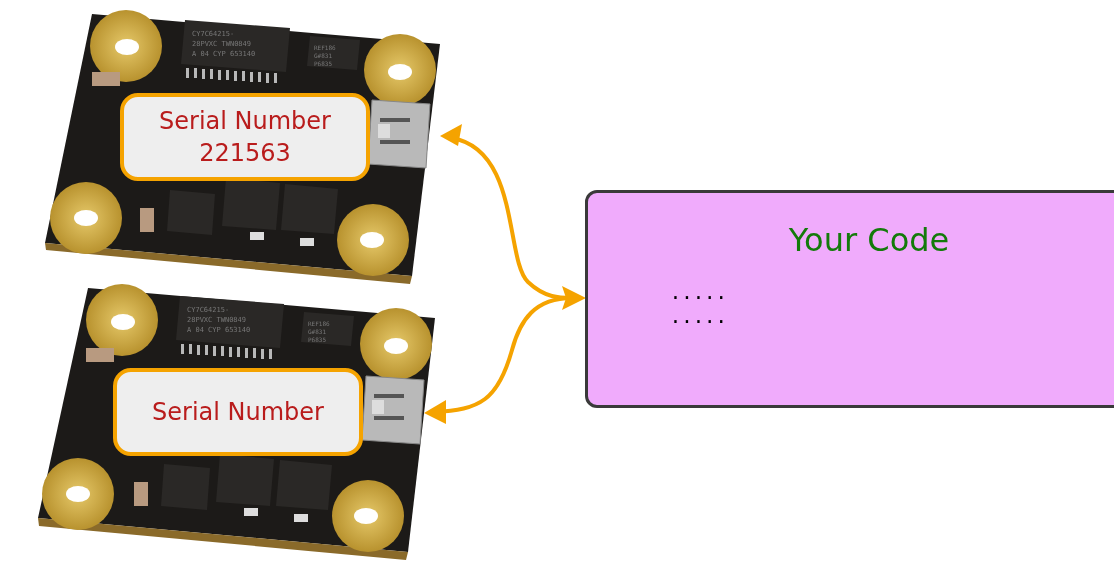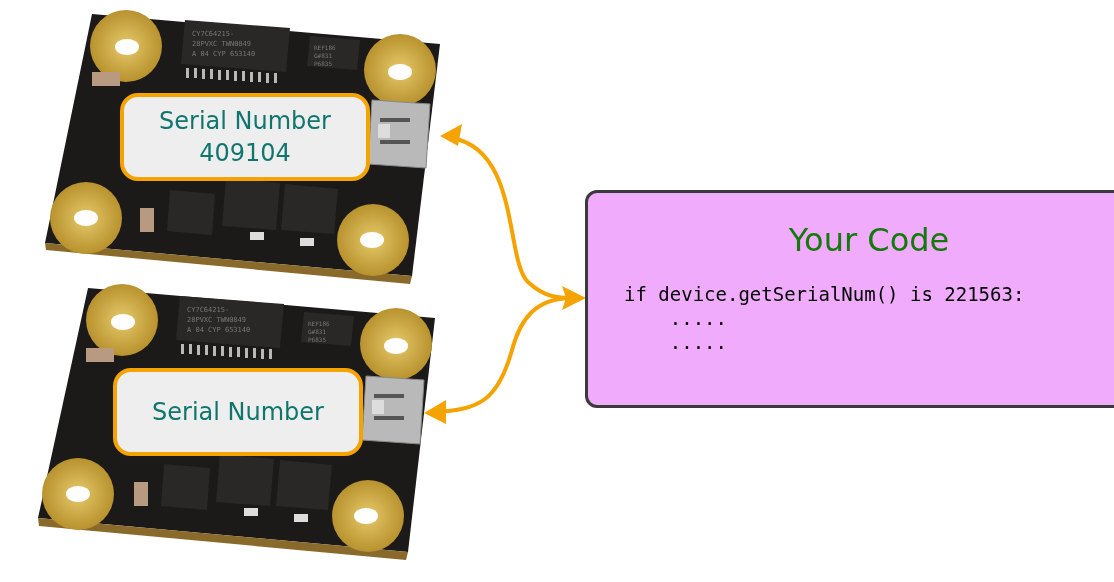--- a/index.html
+++ b/index.html
@@ -1,21 +1,21 @@
 <!DOCTYPE html>
 <html><head>
 <meta charset="utf-8">
 <style>
   html, body { margin:0; padding:0; background:#ffffff; }
   body { width:1114px; height:582px; position:relative; overflow:hidden; font-family:"DejaVu Sans", sans-serif; }
   .board { position:absolute; }
   .label-box {
     position:absolute; background:#eeeeee; border:4px solid #f5a300; border-radius:18px;
     box-sizing:border-box; display:flex; flex-direction:column; align-items:center; justify-content:center;
-    color:#0f766e; font-size:24px; line-height:32px; font-family:"DejaVu Sans", sans-serif;
+    color:#b91c1c; font-size:24px; line-height:32px; font-family:"DejaVu Sans", sans-serif;
   }
   .code-box {
     position:absolute; left:585px; top:190px; width:592px; height:218px; box-sizing:border-box;
     border:3px solid #3a3a3a; border-radius:12px; background:#f0abfc;
   }
   .code-title {
     position:absolute; left:0; right:0; top:28px; text-align:center; color:#137a0a;
     font-size:32px; font-family:"DejaVu Sans", sans-serif; padding-left:0; 
   }
   .code-title span { position:relative; left:-12px; }
@@ -150,22 +150,22 @@
   </g>
   <g fill="#f5a300">
     <polygon points="440,136 462,124 458,146"></polygon>
     <polygon points="586,298 562,286 566,298 562,310"></polygon>
     <polygon points="424,413 446,400 446,424"></polygon>
   </g>
 </svg>
 
 <div class="label-box" style="left:120px;top:93px;width:250px;height:88px;">
   <div>Serial Number</div>
-  <div>409104</div>
+  <div>221563</div>
 </div>
 <div class="label-box" style="left:113px;top:368px;width:250px;height:88px;">
   <div>Serial Number</div>
 </div>
 
 <div class="code-box">
   <div class="code-title"><span>Your Code</span></div>
-  <div class="code-lines"><div>if device.getSerialNum() is 221563:</div><div style="line-height:22px;">    .....</div><div>    .....</div></div>
+  <div class="code-lines"><div style="line-height:22px;">    .....</div><div>    .....</div></div>
 </div>
 
 </body></html>

